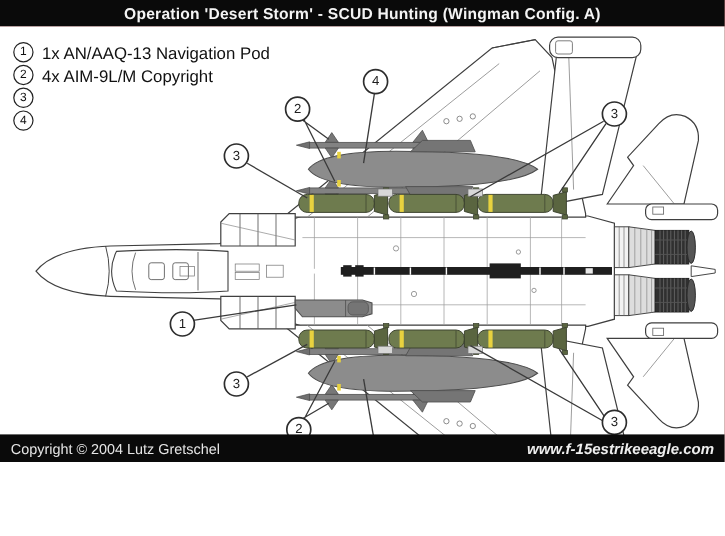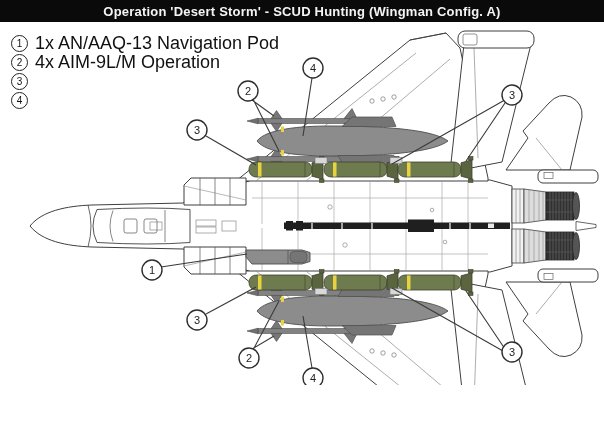--- a/index.html
+++ b/index.html
@@ -7,21 +7,21 @@
         font-family:"Liberation Sans",sans-serif;-webkit-font-smoothing:antialiased;}
   .titlebar{position:absolute;top:0;left:0;width:604px;height:22px;background:var(--bar-bg,#0a0a0a);
             display:flex;align-items:center;justify-content:center;}
   .titlebar span{color:#f4f4f4;font-size:13px;font-weight:bold;letter-spacing:.2px;}
   .rule{position:absolute;left:0;width:604px;height:1px;background:#a8a8a8;}
   .diagram{position:absolute;top:22px;left:0;width:604px;height:402px;background:#fff;}
   .legend{position:absolute;top:34px;left:11px;}
   .legend-row{display:flex;align-items:center;height:19px;}
   .circle-num{display:inline-flex;align-items:center;justify-content:center;width:15px;height:15px;
               border:1.3px solid #222;border-radius:50%;font-size:10px;color:#111;flex:0 0 auto;}
-  .legend-label{margin-left:7px;font-size:18px;color:#111;white-space:nowrap;}
+  .legend-label{margin-left:7px;font-size:14px;color:#111;white-space:nowrap;}
   .bottombar{position:absolute;bottom:0;left:0;width:604px;height:23px;background:var(--bar-bg,#0a0a0a);
              display:flex;align-items:center;justify-content:space-between;padding:0 9px;box-sizing:border-box;}
   .bottombar .copy{color:#e6e6e6;font-size:12px;}
   .bottombar .site{color:#efefef;font-size:12.5px;font-weight:bold;font-style:italic;}
   svg text.co{font-family:"Liberation Sans",sans-serif;font-size:11px;fill:#1d1d1d;}
   svg .ln{stroke:#3a3a3a;stroke-width:1.1;fill:none;}
   svg .cc{fill:#ffffff;stroke:#2d2d2d;stroke-width:1.4;}
 </style>
 </head>
 <body>
@@ -188,27 +188,31 @@
       </g>
     </svg>
 
     <div class="legend" style="position:absolute;top:12px;left:11px;">
       <div class="legend-row">
         <span class="circle-num">1</span>
         <span class="legend-label">1x AN/AAQ-13 Navigation Pod</span>
       </div>
       <div class="legend-row">
         <span class="circle-num">2</span>
-        <span class="legend-label">4x AIM-9L/M Operation</span>
+        <span class="legend-label">4x AIM-9L/M Copyright</span>
       </div>
       <div class="legend-row">
         <span class="circle-num">3</span>
       </div>
       <div class="legend-row">
         <span class="circle-num">4</span>
       </div>
     </div>
   </div>
 
   <div class="rule" style="top:421px"></div>
 
+  <div class="bottombar">
+    <span class="copy">Copyright © 2004 Lutz Gretschel</span>
+    <span class="site">www.f-15estrikeeagle.com</span>
+  </div>
 
 </div>
 
 </body></html>

